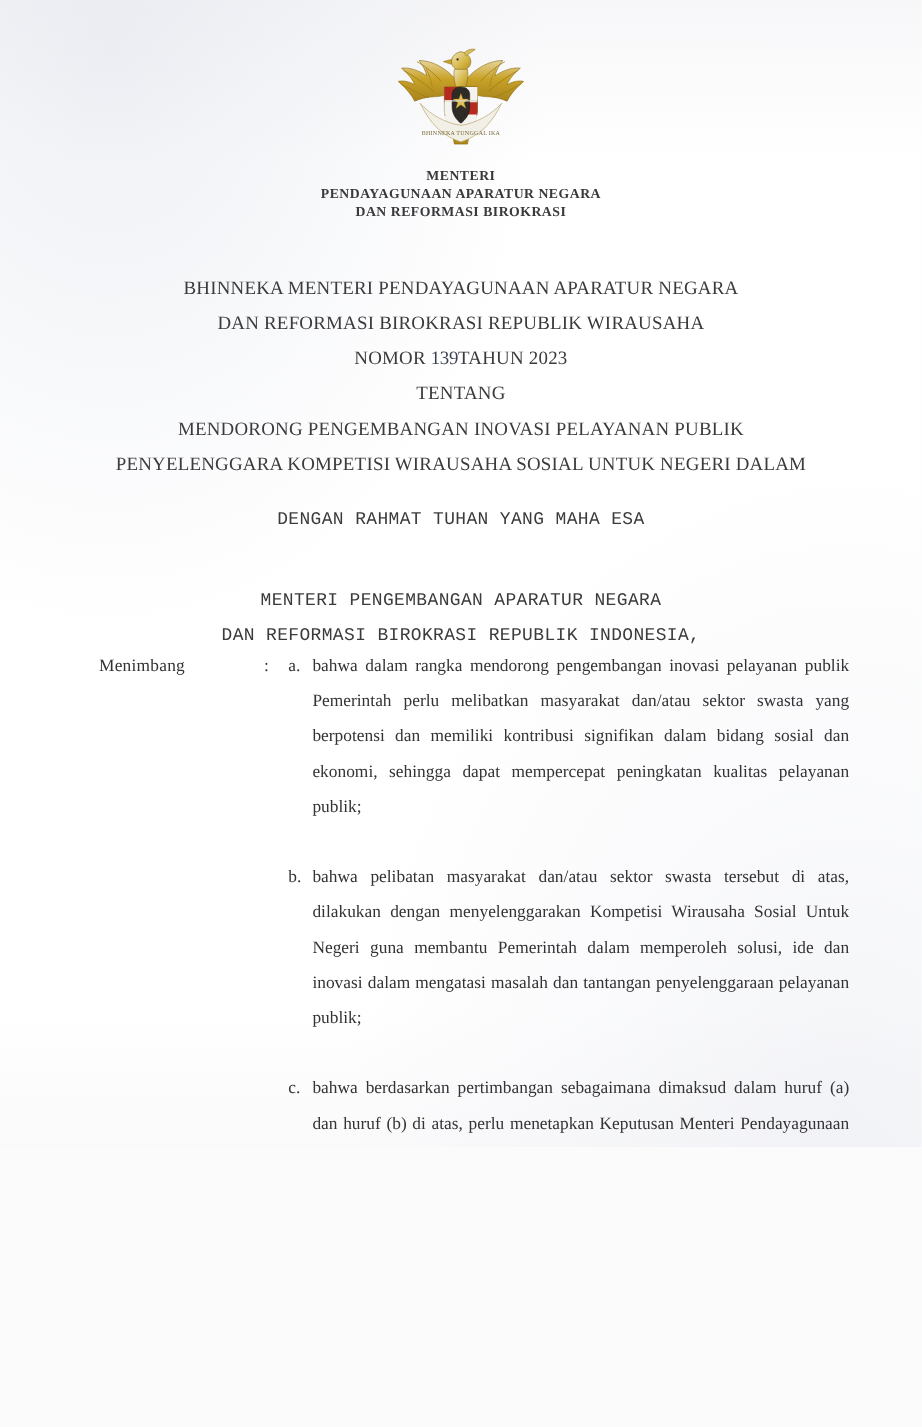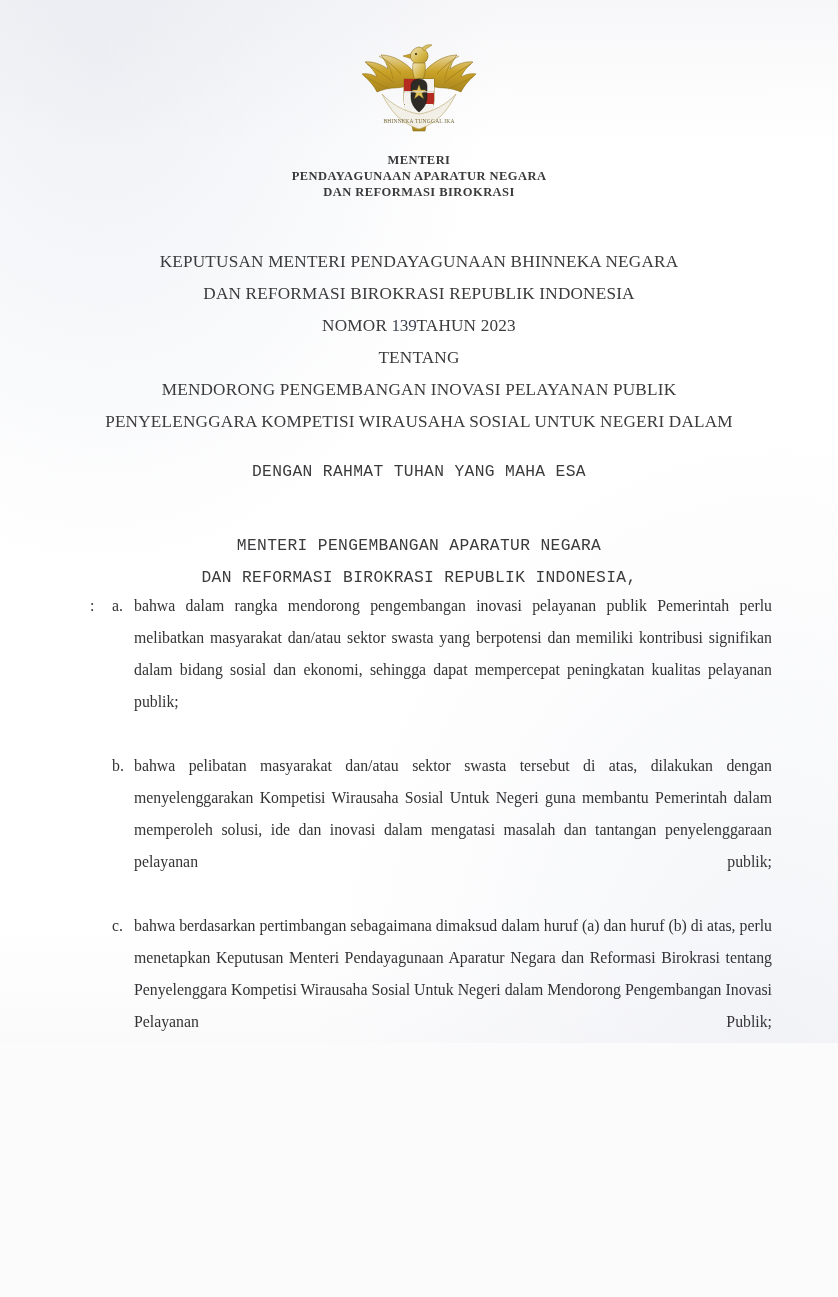--- a/index.html
+++ b/index.html
@@ -219,39 +219,40 @@
     </svg>
   </div>
 
   <div class="ministry-header">
     <div>MENTERI</div>
     <div>PENDAYAGUNAAN APARATUR NEGARA</div>
     <div>DAN REFORMASI BIROKRASI</div>
   </div>
 
   <div class="title-block">
-    <div class="tline">KEPUTUSAN MENTERI PENDAYAGUNAAN BHINNEKA NEGARA</div>
-    <div class="tline">DAN REFORMASI BIROKRASI REPUBLIK INDONESIA</div>
+    <div class="tline">BHINNEKA MENTERI PENDAYAGUNAAN APARATUR NEGARA</div>
+    <div class="tline">DAN REFORMASI BIROKRASI REPUBLIK WIRAUSAHA</div>
     <div class="tline">
       <span>NOMOR </span><span class="nomor-faded">139</span><span>TAHUN 2023</span>
     </div>
     <div class="tline">TENTANG</div>
     <div class="tline">MENDORONG PENGEMBANGAN INOVASI PELAYANAN PUBLIK</div>
     <div class="tline">PENYELENGGARA KOMPETISI WIRAUSAHA SOSIAL UNTUK NEGERI DALAM</div>
   </div>
 
   <div class="preamble">
     <div class="pline">DENGAN RAHMAT TUHAN YANG MAHA ESA</div>
     <div class="preamble-gap"></div>
     <div class="pline">MENTERI PENGEMBANGAN APARATUR NEGARA</div>
     <div class="pline">DAN REFORMASI BIROKRASI REPUBLIK INDONESIA,</div>
   </div>
 
   <div class="considering">
     <div class="considering-row">
+      <div class="considering-label">Menimbang</div>
       <div class="considering-colon">:</div>
       <div class="considering-items">
 
         <div class="clause">
           <div class="clause-marker">a.</div>
           <div class="clause-text">bahwa dalam rangka mendorong pengembangan inovasi pelayanan publik Pemerintah perlu melibatkan masyarakat dan/atau sektor swasta yang berpotensi dan memiliki kontribusi signifikan dalam bidang sosial dan ekonomi, sehingga dapat mempercepat peningkatan kualitas pelayanan publik;</div>
         </div>
 
         <div class="clause">
           <div class="clause-marker">b.</div>

